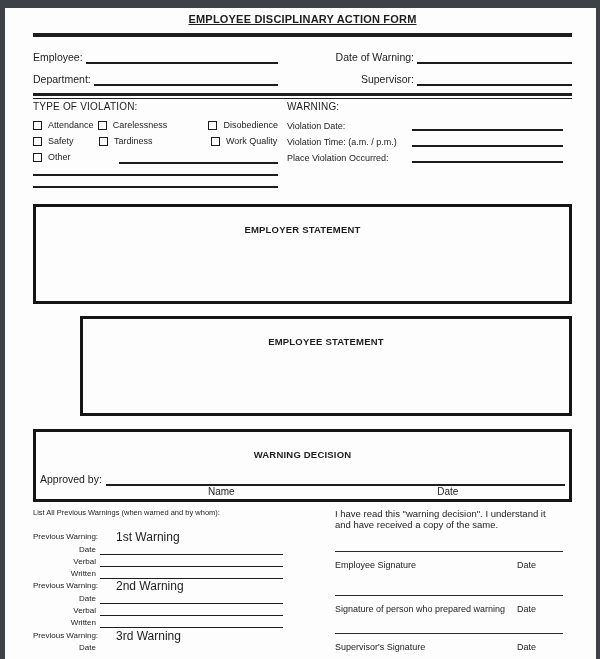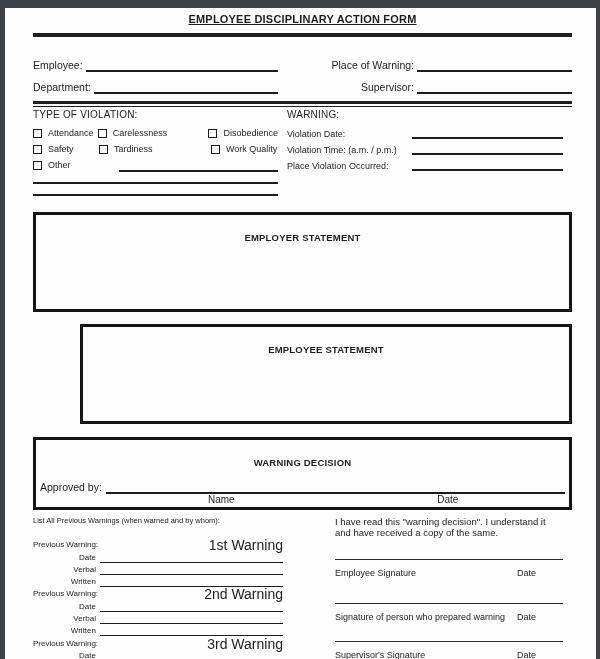--- a/index.html
+++ b/index.html
@@ -29,21 +29,21 @@
   }
   .rule-thick { margin-top: 7px; height: 4px; background: #1f1f1f; }
   .rule-double {
     margin-top: 7px;
     border-top: 3px solid #1f1f1f;
     border-bottom: 1px solid #1f1f1f;
     height: 6px;
   }
 
   .field-row { display: flex; height: 14px; align-items: flex-end; }
-  .fr1 { margin-top: 21px; }
+  .fr1 { margin-top: 13px; }
   .fr2 { margin-top: 8px; }
   .cell-l { width: 250px; padding-right: 5px; display: flex; align-items: flex-end; }
   .cell-r { flex: 1; display: flex; align-items: flex-end; }
   .lbl { font-size: 10.5px; line-height: 13px; white-space: nowrap; }
   .uline { border-bottom: 2px solid #1c1c1c; height: 1px; }
   .grow { flex: 1; margin-left: 3px; }
   .w155 { width: 155px; margin-left: 3px; }
   .cell-r .lbl.ra { flex: 1; text-align: right; }
 
   .sec-head-row { margin-top: 2px; display: flex; height: 12px; }
@@ -92,21 +92,21 @@
   .cols-row { display: flex; height: 13px; margin-left: 72px; margin-right: 8px; padding-bottom: 1px; }
   .cols-row span { flex: 1; text-align: center; font-size: 10px; line-height: 12px; }
 
   .bottom { margin-top: 6px; display: flex; }
   .bl { width: 250px; }
   .br { flex: 1; margin-left: 52px; padding-right: 9px; }
   .pw-head { font-size: 7.5px; line-height: 9px; }
   .pw-groups { margin-top: 13px; }
   .pwrow { display: flex; height: 12.3px; align-items: flex-end; }
   .pwlbl-main { width: 65px; font-size: 8px; line-height: 10px; white-space: nowrap; }
-  .pwtitle { flex: 1; text-align: right; padding-left: 18px; font-size: 14px; line-height: 10px; }
+  .pwtitle { flex: 1; text-align: left; padding-left: 18px; font-size: 12px; line-height: 10px; }
   .pwlbl { width: 65px; text-align: right; font-size: 8px; line-height: 10px; padding-right: 2px; }
   .pwline { flex: 1; margin-left: 2px; border-bottom: 1.5px solid #1c1c1c; height: 1px; margin-bottom: 0; }
 
   .ack { font-size: 9.5px; line-height: 11px; }
   .sig { border-top: 1.5px solid #2a2a2a; padding-top: 8px; }
   .s1 { margin-top: 21px; }
   .s2 { margin-top: 25px; }
   .s3 { margin-top: 19px; }
   .sig-labels { display: flex; height: 10px; }
   .sig-name { width: 182px; font-size: 9px; line-height: 10px; white-space: nowrap; }
@@ -120,21 +120,21 @@
 
     <div class="title">EMPLOYEE DISCIPLINARY ACTION FORM</div>
     <div class="rule-thick"></div>
 
     <div class="field-row fr1">
       <div class="cell-l">
         <span class="lbl">Employee:</span>
         <span class="uline grow"></span>
       </div>
       <div class="cell-r">
-        <span class="lbl ra">Place of Warning:</span>
+        <span class="lbl ra">Date of Warning:</span>
         <span class="uline w155"></span>
       </div>
     </div>
 
     <div class="field-row fr2">
       <div class="cell-l">
         <span class="lbl">Department:</span>
         <span class="uline grow"></span>
       </div>
       <div class="cell-r">

